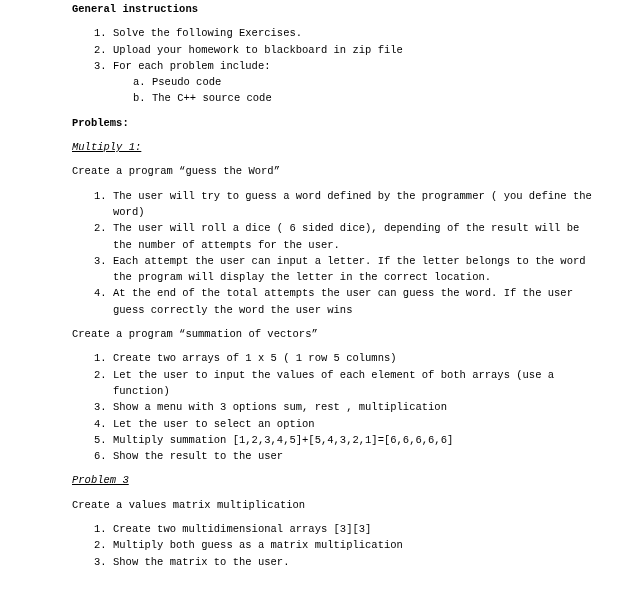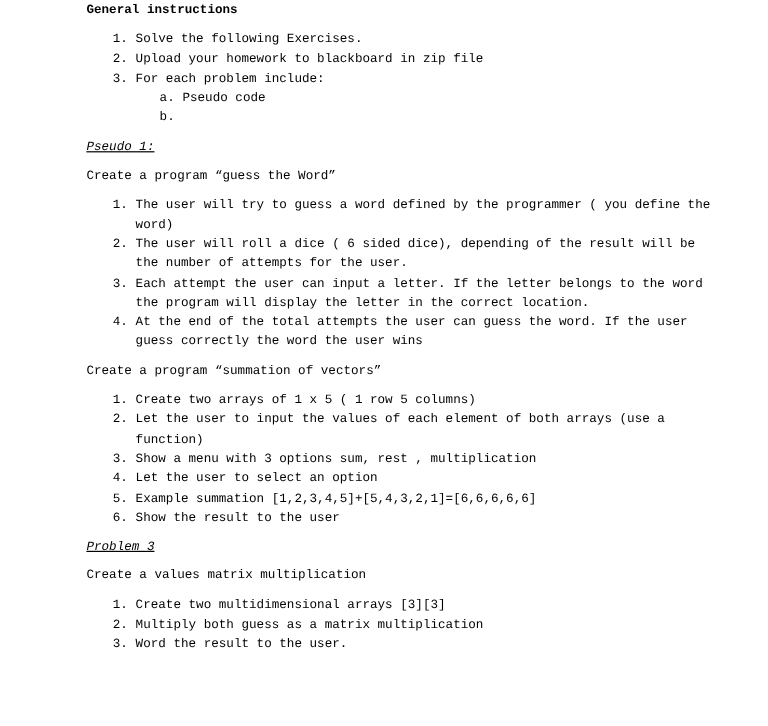--- a/index.html
+++ b/index.html
@@ -57,25 +57,27 @@
     <div class="li">
       <span class="marker">3.</span>
       <span class="txt">For each problem include:</span>
     </div>
     <div class="li sub">
       <span class="marker">a.</span>
       <span class="txt">Pseudo code</span>
     </div>
     <div class="li sub">
       <span class="marker">b.</span>
+      <span class="txt">The C++ source code</span>
     </div>
   </div>
 
+  <div class="block h-bold">Problems:</div>
 
-  <div class="block h-problem">Pseudo 1:</div>
+  <div class="block h-problem">Multiply 1:</div>
   <div class="block">Create a program “guess the Word”</div>
 
   <div class="list">
     <div class="li">
       <span class="marker">1.</span>
       <span class="txt">The user will try to guess a word defined by the programmer ( you define the word)</span>
     </div>
     <div class="li">
       <span class="marker">2.</span>
       <span class="txt">The user will roll a dice ( 6 sided dice), depending of the result will be the number of attempts for the user.</span>
@@ -105,21 +107,21 @@
       <span class="marker">3.</span>
       <span class="txt">Show a menu with 3 options sum, rest , multiplication</span>
     </div>
     <div class="li">
       <span class="marker">4.</span>
       <span class="txt">Let the user to select an option</span>
     </div>
     <div class="li">
       <span class="marker">5.</span>
       <span class="txt">
-        <div>Example summation [1,2,3,4,5]+[5,4,3,2,1]=[6,6,6,6,6]</div>
+        <div>Multiply summation [1,2,3,4,5]+[5,4,3,2,1]=[6,6,6,6,6]</div>
       </span>
     </div>
     <div class="li">
       <span class="marker">6.</span>
       <span class="txt">Show the result to the user</span>
     </div>
   </div>
 
   <div class="block h-problem">Problem 3</div>
   <div class="block">Create a values matrix multiplication</div>
@@ -128,17 +130,17 @@
     <div class="li">
       <span class="marker">1.</span>
       <span class="txt">Create two multidimensional arrays [3][3]</span>
     </div>
     <div class="li">
       <span class="marker">2.</span>
       <span class="txt">Multiply both guess as a matrix multiplication</span>
     </div>
     <div class="li">
       <span class="marker">3.</span>
-      <span class="txt">Word the result to the user.</span>
+      <span class="txt">Show the matrix to the user.</span>
     </div>
   </div>
 
 </div>
 
 </body></html>

